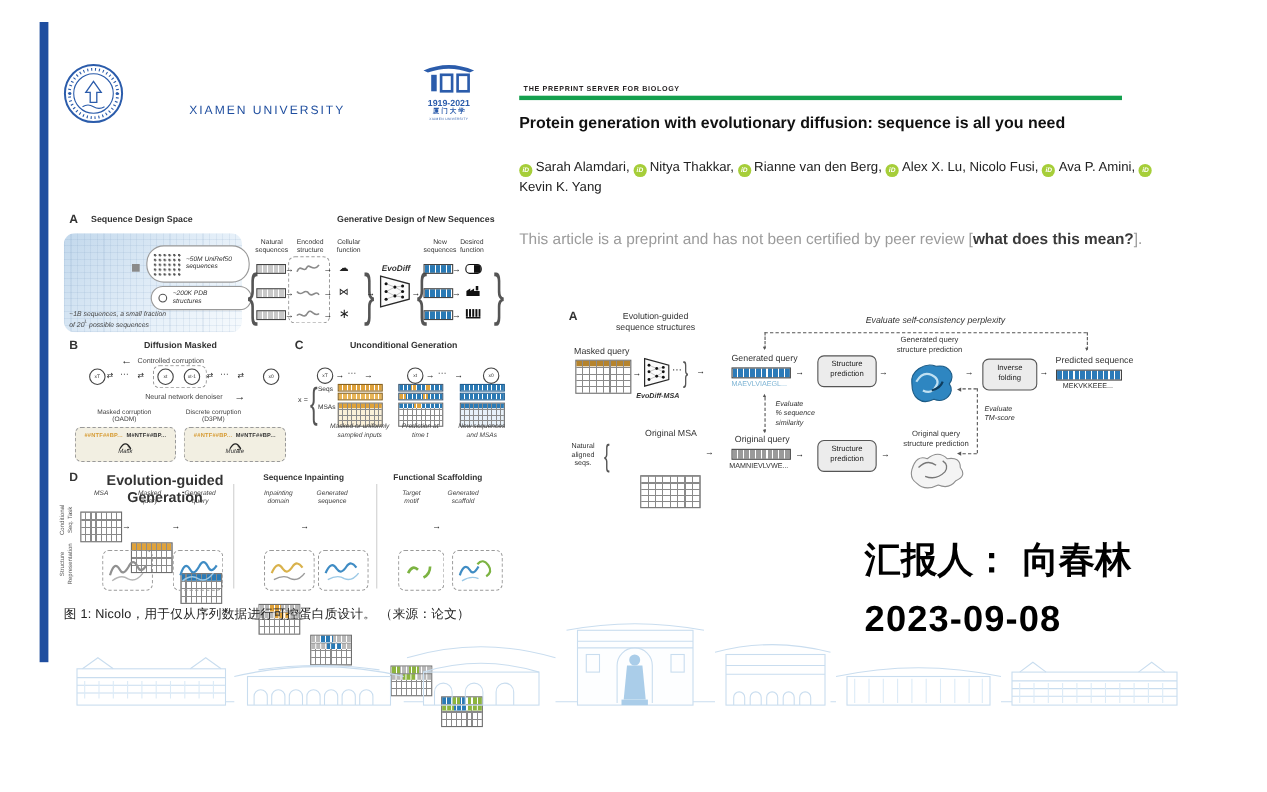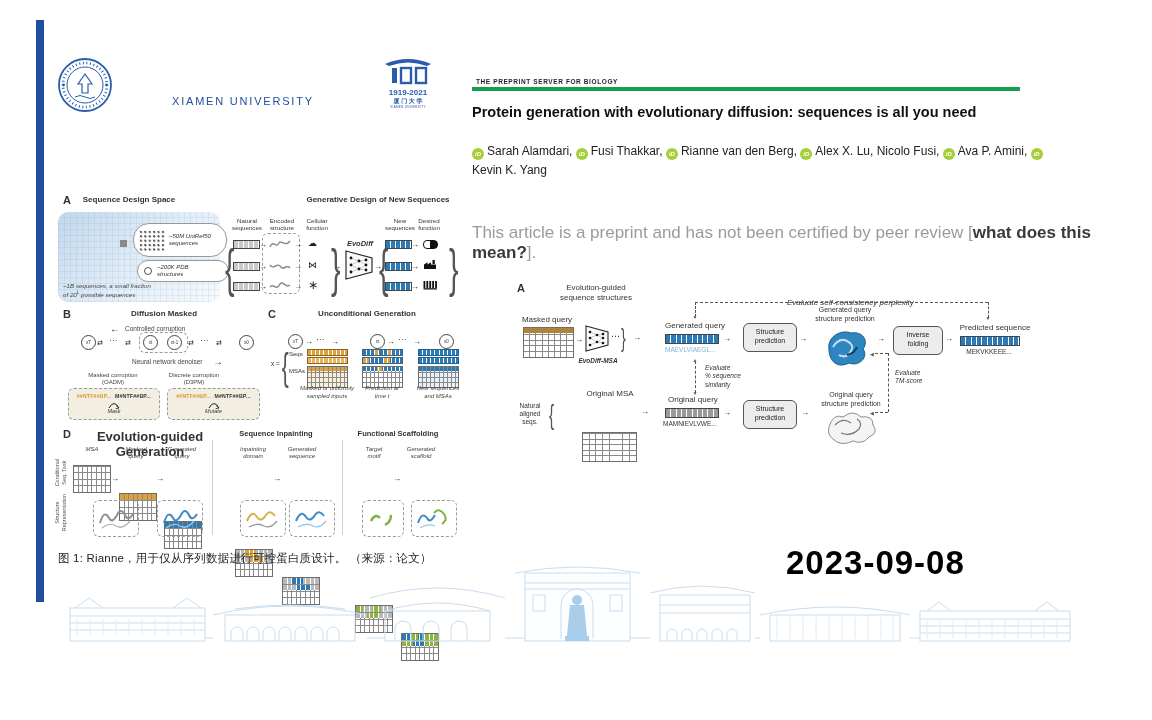--- a/index.html
+++ b/index.html
@@ -55,33 +55,33 @@
       <rect x="33" y="13" width="10" height="15" fill="none" stroke="#2b5cab" stroke-width="2.4"></rect>
     </svg>
     <div class="b" style="font-size:8px;line-height:1.1">1919-2021</div>
     <div class="b" style="font-size:6px;line-height:1.2">厦 门 大 学</div>
     <div style="font-size:3px;letter-spacing:.3px">XIAMEN UNIVERSITY</div>
   </div>
 
   <div class="ab b" style="left:476px;top:78px;font-size:6.5px;letter-spacing:.6px;color:#231f20">THE PREPRINT SERVER FOR BIOLOGY</div>
   <div class="ab" style="left:472px;top:87px;width:548px;height:4px;background:#14a04e"></div>
 
-  <div class="ab b" style="left:472px;top:104px;width:570px;font-size:14.5px;color:#111;white-space:nowrap">Protein generation with evolutionary diffusion: sequences is all you need</div>
+  <div class="ab b" style="left:472px;top:104px;width:570px;font-size:14.5px;color:#111;white-space:nowrap">Protein generation with evolutionary diffusion: sequence is all you need</div>
 
   <div class="ab" style="left:472px;top:142px;width:580px;font-size:12px;color:#222;line-height:1.55">
     <span><span class="orcid">iD</span><span>Sarah Alamdari,</span> </span>
-    <span><span class="orcid">iD</span><span>Fusi Thakkar,</span> </span>
+    <span><span class="orcid">iD</span><span>Nitya Thakkar,</span> </span>
     <span><span class="orcid">iD</span><span>Rianne van den Berg,</span> </span>
     <span><span class="orcid">iD</span><span>Alex X. Lu, Nicolo Fusi,</span> </span>
     <span><span class="orcid">iD</span><span>Ava P. Amini,</span> </span>
     <span><span class="orcid">iD</span><span>Kevin K. Yang</span></span>
   </div>
 
 
-  <div class="ab" style="left:472px;top:223px;font-size:17px;color:#9b9b9b">
+  <div class="ab" style="left:472px;top:209px;font-size:14px;color:#9b9b9b">
     <span>This article is a preprint and has not been certified by peer review [</span><span class="b" style="color:#3a3a3a">what does this mean?</span><span>].</span>
   </div>
 
   <div class="ab fig" style="left:55px;top:188px;width:420px;height:362px">
 
     <div class="ab b" style="left:8px;top:6px;font-size:11px">A</div>
     <div class="ab b tc" style="left:24px;top:7px;width:100px;font-size:8px">Sequence Design Space</div>
 
     <div class="ab" style="left:3px;top:24px;width:162px;height:90px;border-radius:10px;
          background-image:repeating-linear-gradient(90deg,rgba(110,145,185,.12) 0 1px,transparent 1px 6px),
@@ -364,29 +364,29 @@
         <path d="M22,24 q6,-3 6,-10" fill="none" stroke="#7cb342" stroke-width="2.4"></path>
         </svg></div>
     <div class="dashbox" style="left:356px;top:312px;width:44px;height:35px">
       <svg width="42" height="33">
         <path d="M6,22 q4,-12 9,-5 q3,6 8,-3" fill="none" stroke="#3f8cc4" stroke-width="2"></path>
         <path d="M22,12 q5,-6 10,1 q4,6 -2,10" fill="none" stroke="#7cb342" stroke-width="2"></path>
         <path d="M8,27 q8,-5 15,-2" fill="none" stroke="#9cc9e6" stroke-width="1.3"></path>
         </svg></div>
   </div>
 
-  <div class="ab" style="left:58px;top:551px;font-size:11.5px;color:#222;letter-spacing:.2px">图 1: Rianne，用于仅从序列数据进行可控蛋白质设计。 （来源：论文）</div>
+  <div class="ab" style="left:58px;top:551px;font-size:11.5px;color:#222;letter-spacing:.2px">图 1: Nicolo，用于仅从序列数据进行可控蛋白质设计。 （来源：论文）</div>
 
   <div class="ab fig" style="left:505px;top:275px;width:545px;height:180px">
 
     <div class="ab b" style="left:12px;top:7px;font-size:11px">A</div>
     <div class="ab tc" style="left:36px;top:8px;width:110px;font-size:8px;line-height:1.3">
       <span>Evolution-guided</span><br><span>sequence structures</span></div>
 
-    <div class="ab i" style="left:282px;top:23px;font-size:8px;color:#333">Evaluate self-consistency perplexity</div>
+    <div class="ab i" style="left:282px;top:12px;font-size:8px;color:#333">Evaluate self-consistency perplexity</div>
     <div class="dl" style="left:190px;top:27px;width:293px"></div>
     <div class="dv" style="left:190px;top:27px;height:15px"></div>
     <span class="ab" style="left:187.5px;top:39px;font-size:5px;color:#555">▼</span>
     <div class="dv" style="left:483px;top:27px;height:16px"></div>
     <span class="ab" style="left:480.5px;top:40px;font-size:5px;color:#555">▼</span>
 
     <div class="ab tc" style="left:14px;top:40px;width:56px;font-size:8px">Masked query</div>
     <div class="gridc ab" style="left:18px;top:52px;width:49px;height:29px;--cw:6.2px;--ch:5.8px">
       <div style="position:absolute;left:0;top:0;right:0;height:4.8px;background:repeating-linear-gradient(90deg,#b5832c 0 5.2px,transparent 5.2px 6.2px)"></div>
       </div>
@@ -473,20 +473,21 @@
 
     <div class="ab tc" style="left:294px;top:116px;width:104px;font-size:7px;line-height:1.25">
       <span>Original query</span><br><span>structure prediction</span></div>
     <span class="ar" style="left:296px;top:134px">→</span>
     <svg class="ab" style="left:316px;top:130px" width="58" height="42" viewBox="0 0 58 42">
       <path d="M8,22 q4,-14 14,-10 q10,-8 18,0 q12,-2 12,8 q6,8 -4,12 q-6,8 -16,4 q-12,6 -20,-2 q-6,-4 -4,-12 Z" fill="#f4f4f4" stroke="#8e8e8e"></path>
       <path d="M14,20 q8,-8 16,-2 M20,28 q10,4 18,-4 M36,14 q6,4 2,10" fill="none" stroke="#777" stroke-width="1.2"></path>
       </svg>
   </div>
 
+  <div class="ab b" style="left:786px;top:487px;font-size:33px;color:#000;font-family:'DejaVu Sans','Liberation Sans',sans-serif">汇报人： 向春林</div>
   <div class="ab b" style="left:786px;top:544px;font-size:33px;color:#000;letter-spacing:1px">2023-09-08</div>
 
   <svg class="ab" style="left:55px;top:553px" width="1025" height="100" viewBox="0 0 1025 100">
     <g fill="none" stroke="#c9ddef" stroke-width="1">
 
       <rect x="15" y="55" width="135" height="33"></rect>
       <path d="M20,55 l14,-10 14,10 M118,55 l14,-10 14,10"></path>
       <path d="M15,63 h135 M15,70 h135 M15,77 h135"></path>
       <path d="M22,66 v16 M35,66 v16 M48,66 v16 M61,66 v16 M74,66 v16 M87,66 v16 M100,66 v16 M113,66 v16 M126,66 v16 M139,66 v16" stroke="#dcebf7"></path>
 

